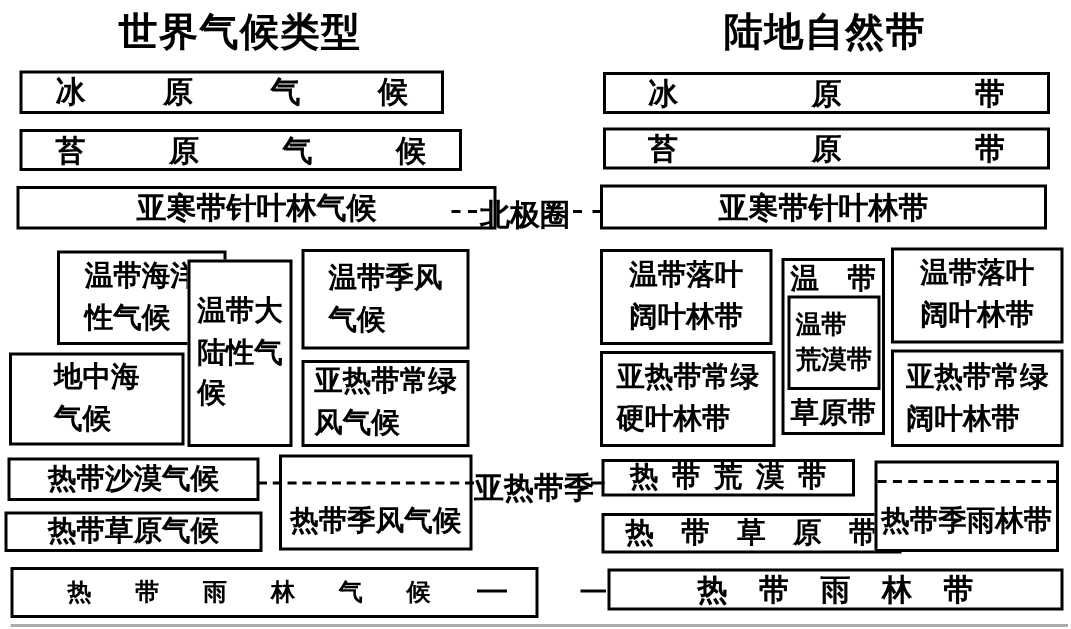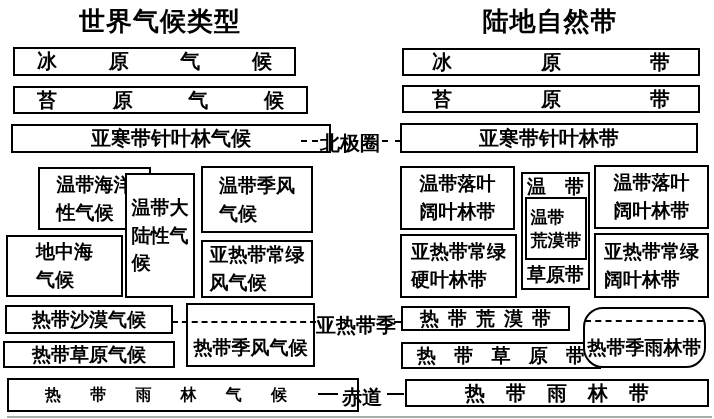--- a/index.html
+++ b/index.html
@@ -118,29 +118,28 @@
 
   <div class="bx ml" style="left:594px;top:233px;width:115px;height:65px;">
     <span>亚热带常绿
 阔叶林带</span>
   </div>
 
   <div class="bx sl spread" style="left:401px;top:306px;width:169px;height:25px;line-height:21px;padding:0 17px;">热 带 荒 漠 带</div>
 
   <div class="bx sl spread" style="left:401px;top:342px;width:200px;height:27px;line-height:23px;padding:0 14px;">热 带 草 原 带</div>
 
-  <div class="bx ml" style="left:583px;top:307px;width:123px;height:61px;padding-top:20px;box-sizing:border-box;border-radius:20px;">
+  <div class="bx ml" style="left:583px;top:307px;width:123px;height:61px;padding-top:20px;box-sizing:border-box;">
     <span style="white-space:nowrap;text-align:center;">热带季雨林带</span>
   </div>
 
   <div class="bx sl spread" style="left:405px;top:379px;width:304px;height:28px;line-height:24px;padding:0 58px;font-size:20px;">热 带 雨 林 带</div>
 
   <div class="latlabel" style="left:316px;top:130px;width:68px;">北极圈</div>
   <div class="latlabel" style="left:315px;top:312px;width:82px;">亚热带季</div>
-  <div class="latlabel" style="left:339px;top:384px;width:46px;">赤道</div>
 
   <div class="dashline" style="left:301px;top:140px;width:17px;"></div>
   <div class="dashline" style="left:382px;top:140px;width:19px;"></div>
 
   <div class="dashline" style="left:172px;top:321px;width:144px;"></div>
   <div class="dashline" style="left:394px;top:321px;width:9px;"></div>
   <div class="dashline" style="left:585px;top:320px;width:119px;"></div>
 
   <div class="solidline" style="left:318px;top:393px;width:20px;"></div>
   <div class="solidline" style="left:387px;top:393px;width:17px;"></div>

